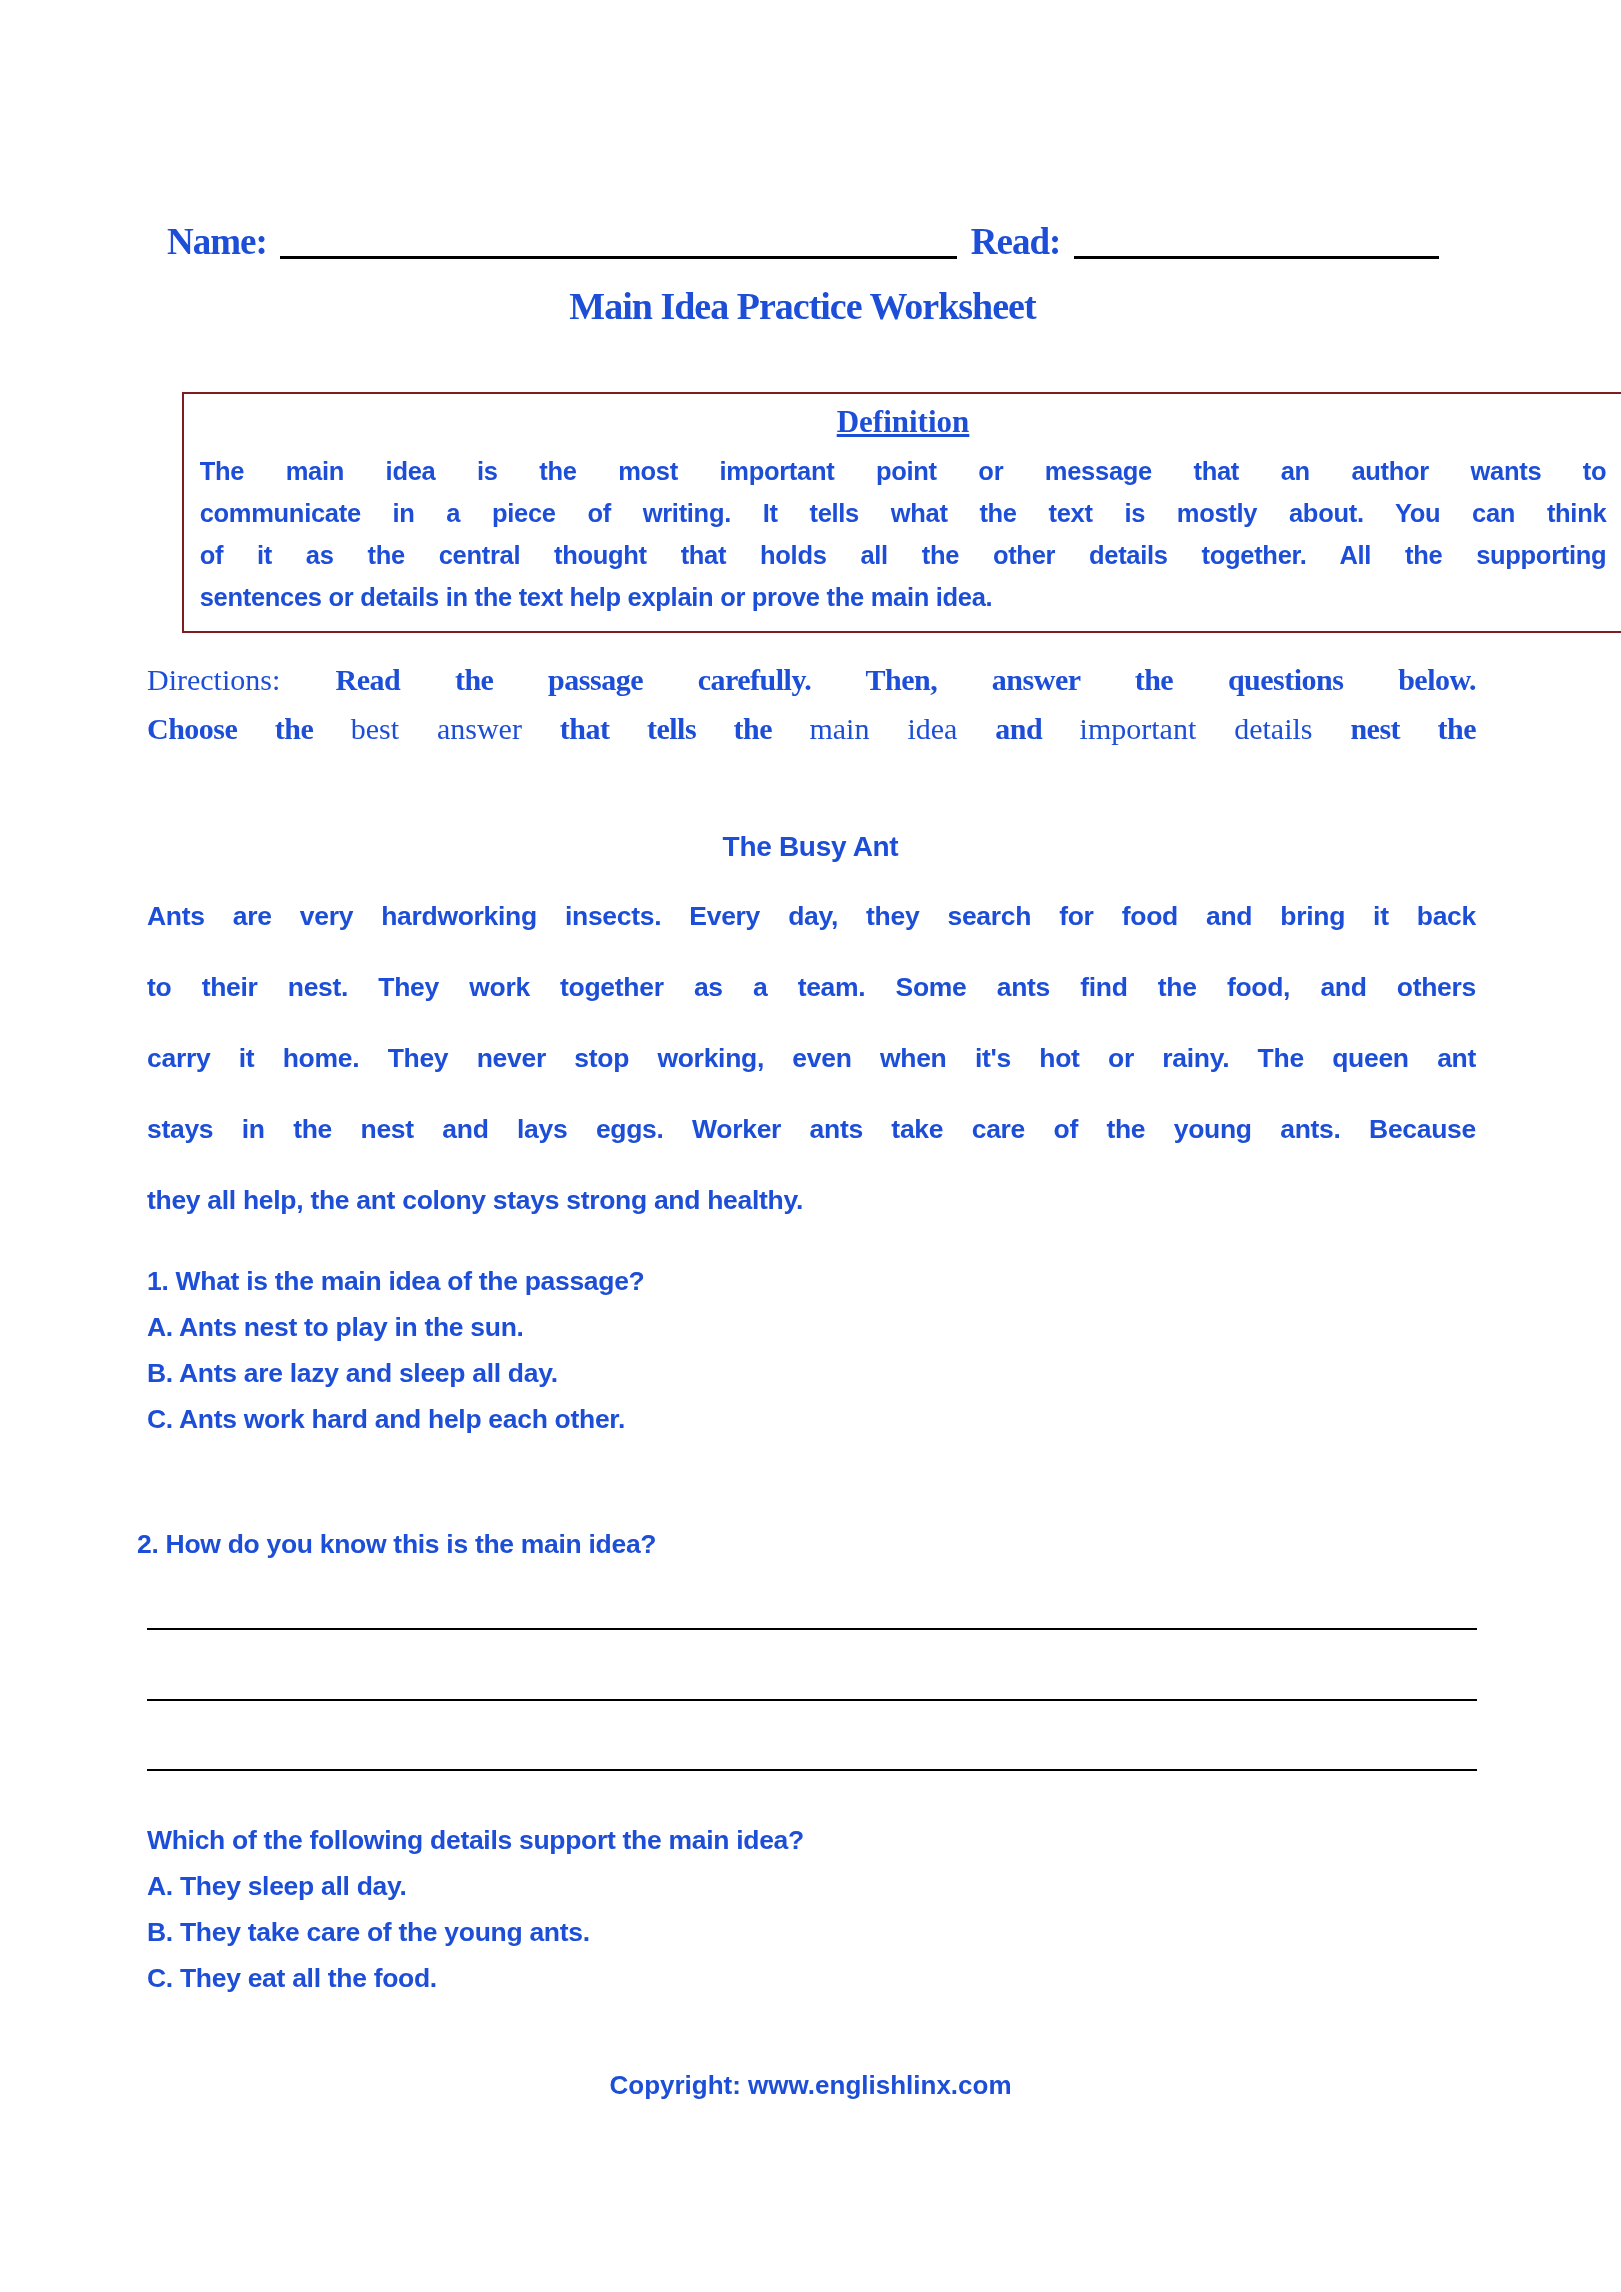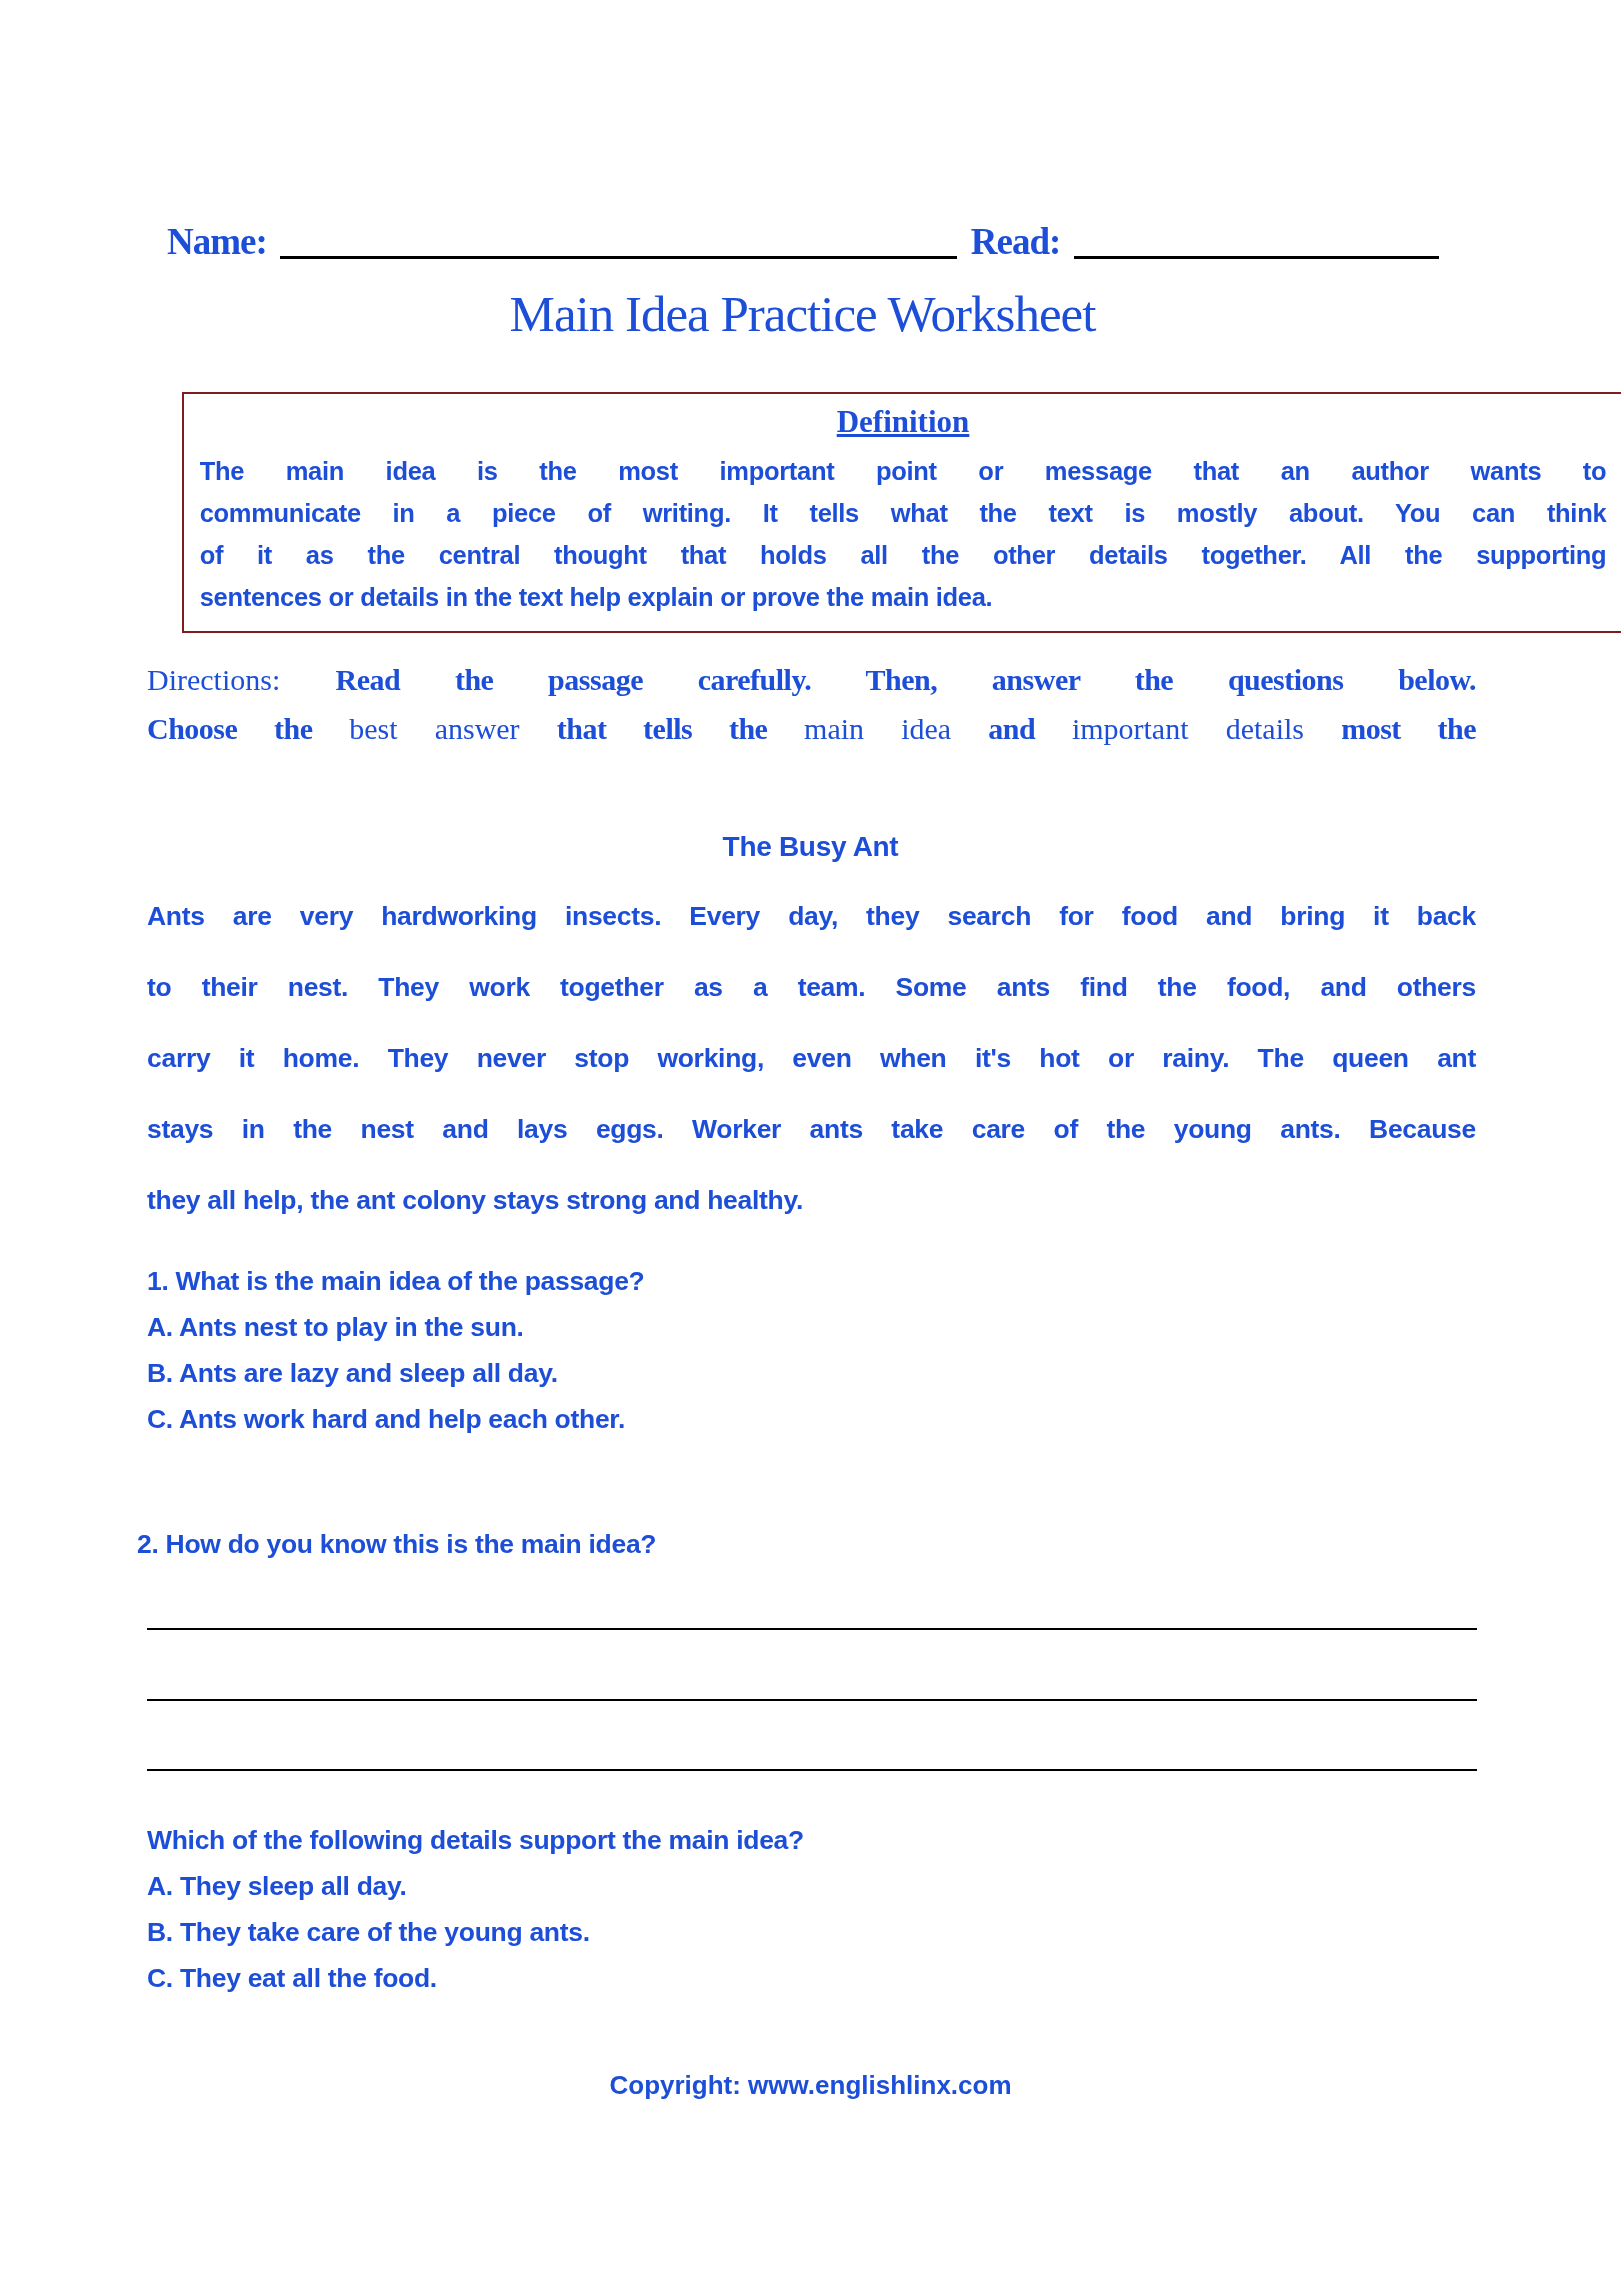--- a/index.html
+++ b/index.html
@@ -34,22 +34,22 @@
   }
   .name-line { flex: 1 1 auto; }
   .date-line { width: 365px; margin-right: 0; }
   
   .title {
     position: absolute;
     top: 286px; left: 0; right: 16px;
     margin: 0;
     text-align: center;
     font-family: "Liberation Serif", serif;
-    font-weight: normal;
-    font-size: 51px;
+    font-weight: bold;
+    font-size: 38px;
     letter-spacing: -1px;
     line-height: 1.1;
   }
   
   .def-box {
     position: absolute;
     top: 392px; left: 182px;
     width: 1442px;
     box-sizing: border-box;
     border: 2px solid #7f1d1d;
@@ -157,21 +157,21 @@
   <div class="def-box">
     <div class="def-heading">Definition</div>
     <div class="def-line jline">The main idea is the most important point or message that an author wants to</div>
     <div class="def-line jline">communicate in a piece of writing. It tells what the text is mostly about. You can think</div>
     <div class="def-line jline">of it as the central thought that holds all the other details together. All the supporting</div>
     <div class="def-line">sentences or details in the text help explain or prove the main idea.</div>
   </div>
 
   <div class="directions">
     <div class="jline"><span class="serif-reg">Directions: </span><span class="serif-bold">Read the passage carefully. Then, answer the questions below.</span></div>
-    <div class="jline"><span class="serif-bold">Choose the </span><span class="serif-reg">best answer </span><span class="serif-bold">that tells the </span><span class="serif-reg">main idea </span><span class="serif-bold">and </span><span class="serif-reg">important details </span><span class="serif-bold">most the</span></div>
+    <div class="jline"><span class="serif-bold">Choose the </span><span class="serif-reg">best answer </span><span class="serif-bold">that tells the </span><span class="serif-reg">main idea </span><span class="serif-bold">and </span><span class="serif-reg">important details </span><span class="serif-bold">nest the</span></div>
   </div>
 
   <div class="passage-title">The Busy Ant</div>
   <div class="passage">
     <div class="jline">Ants are very hardworking insects. Every day, they search for food and bring it back</div>
     <div class="jline">to their nest. They work together as a team. Some ants find the food, and others</div>
     <div class="jline">carry it home. They never stop working, even when it's hot or rainy. The queen ant</div>
     <div class="jline">stays in the nest and lays eggs. Worker ants take care of the young ants. Because</div>
     <div>they all help, the ant colony stays strong and healthy.</div>
   </div>

